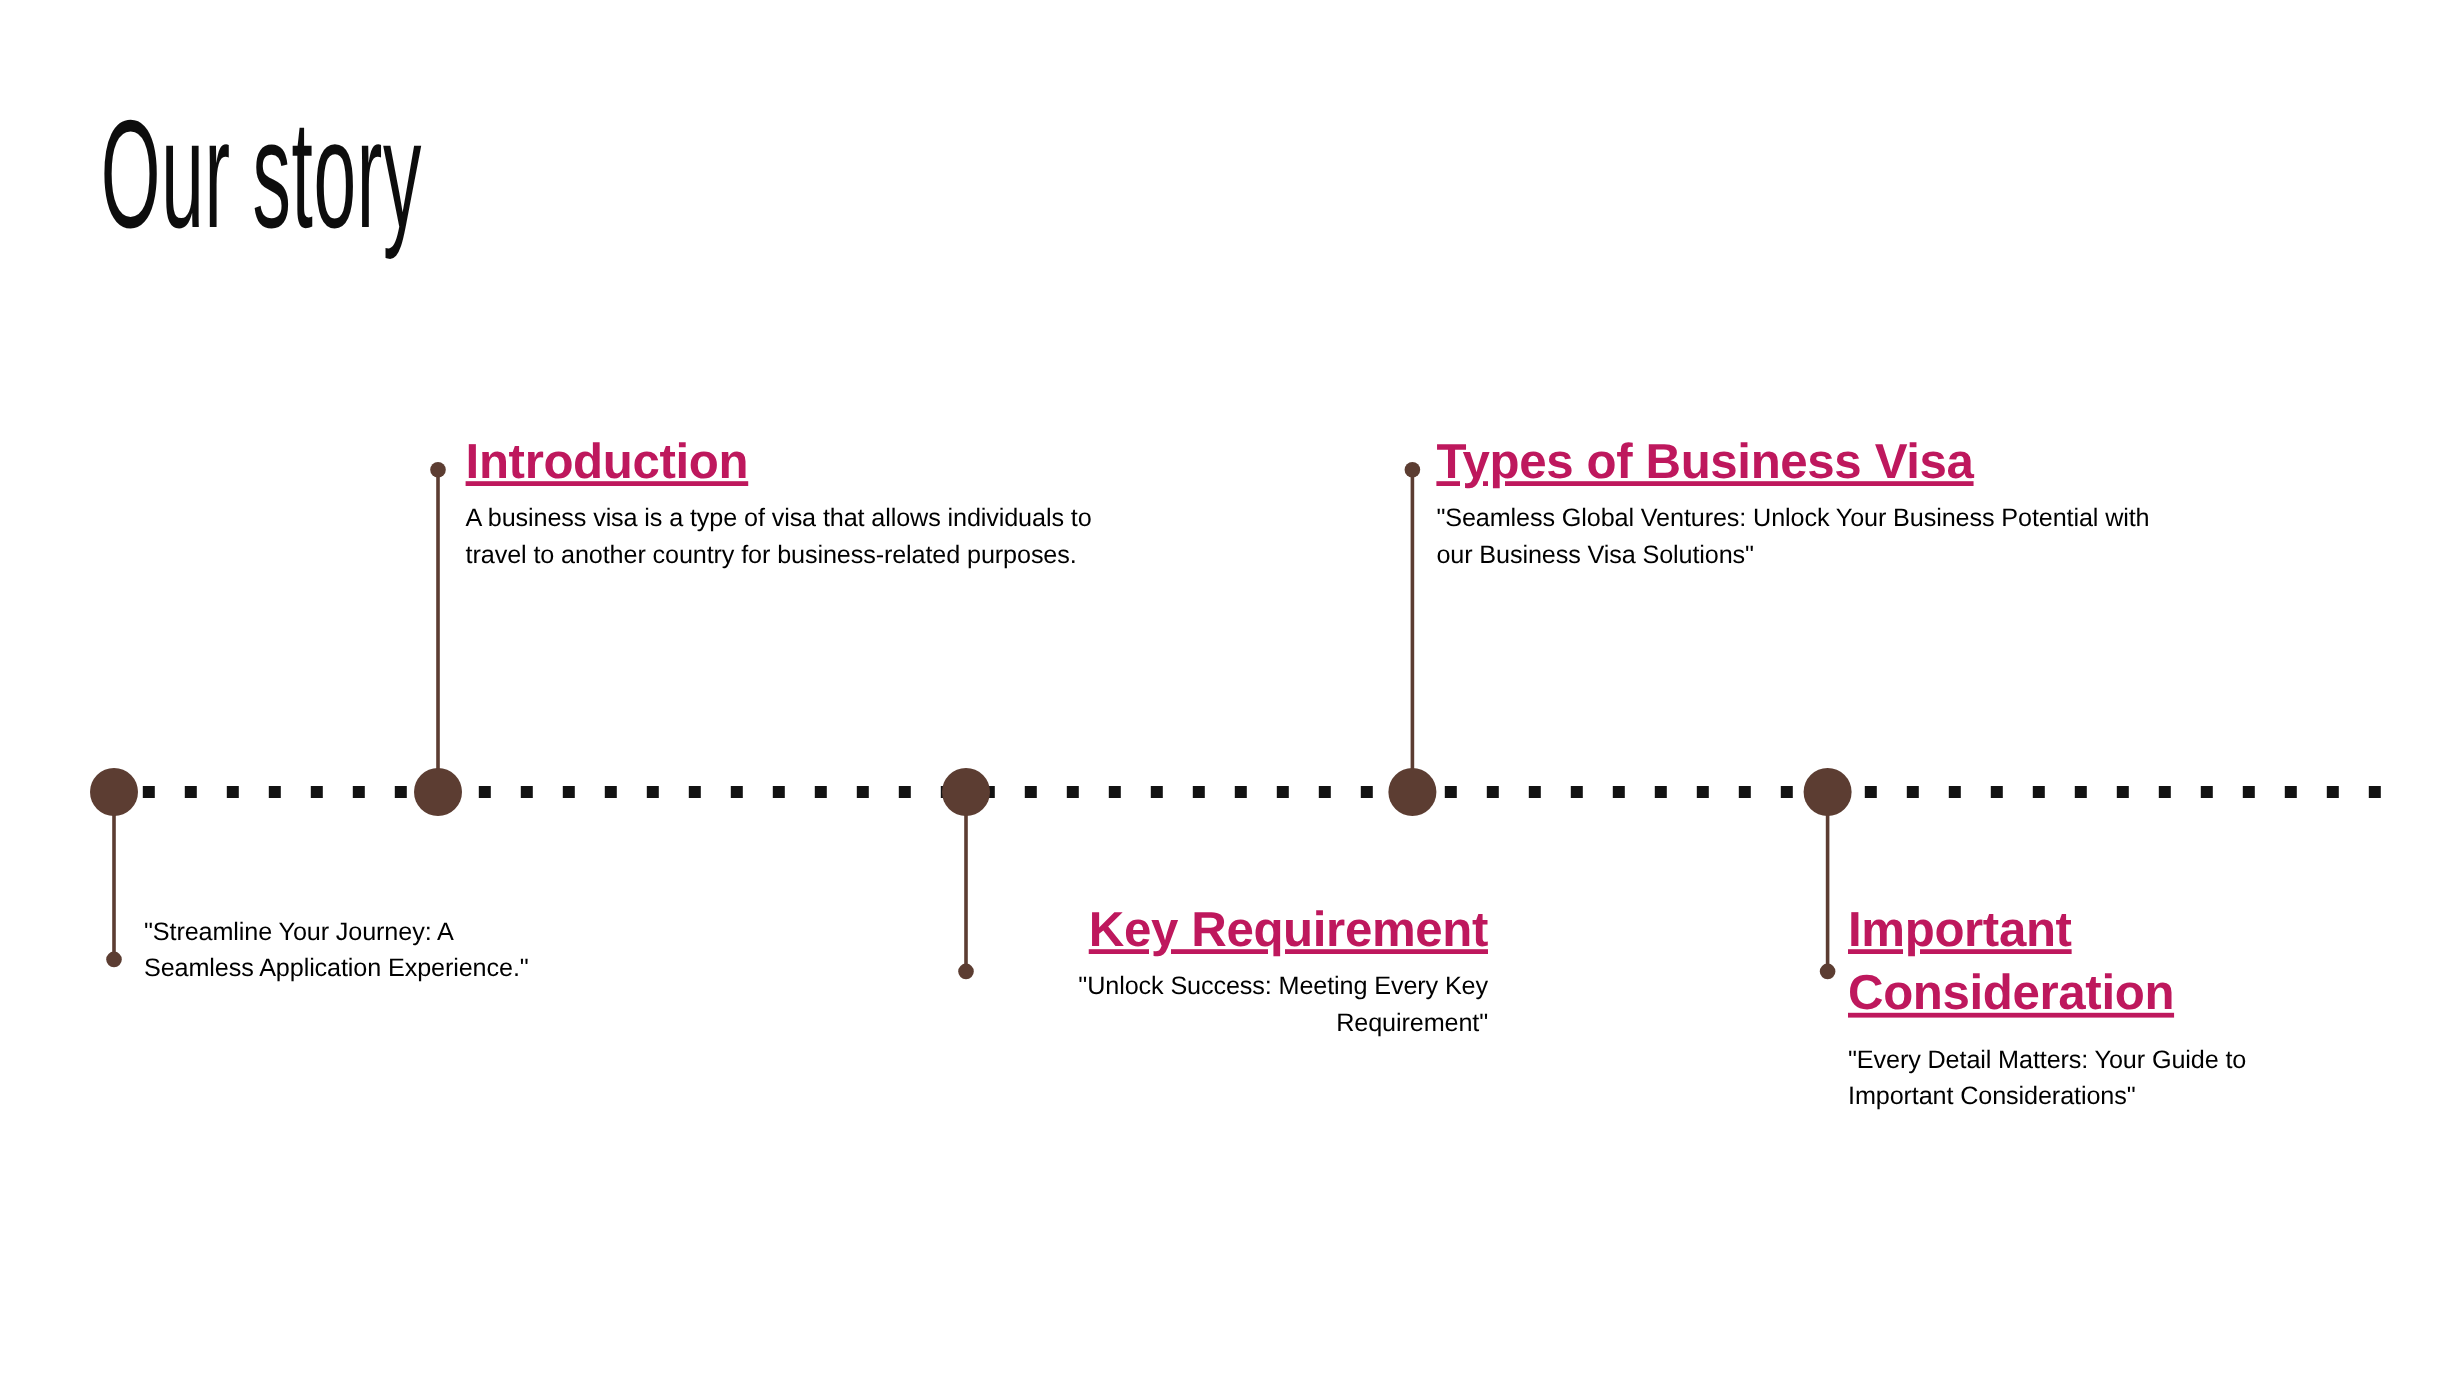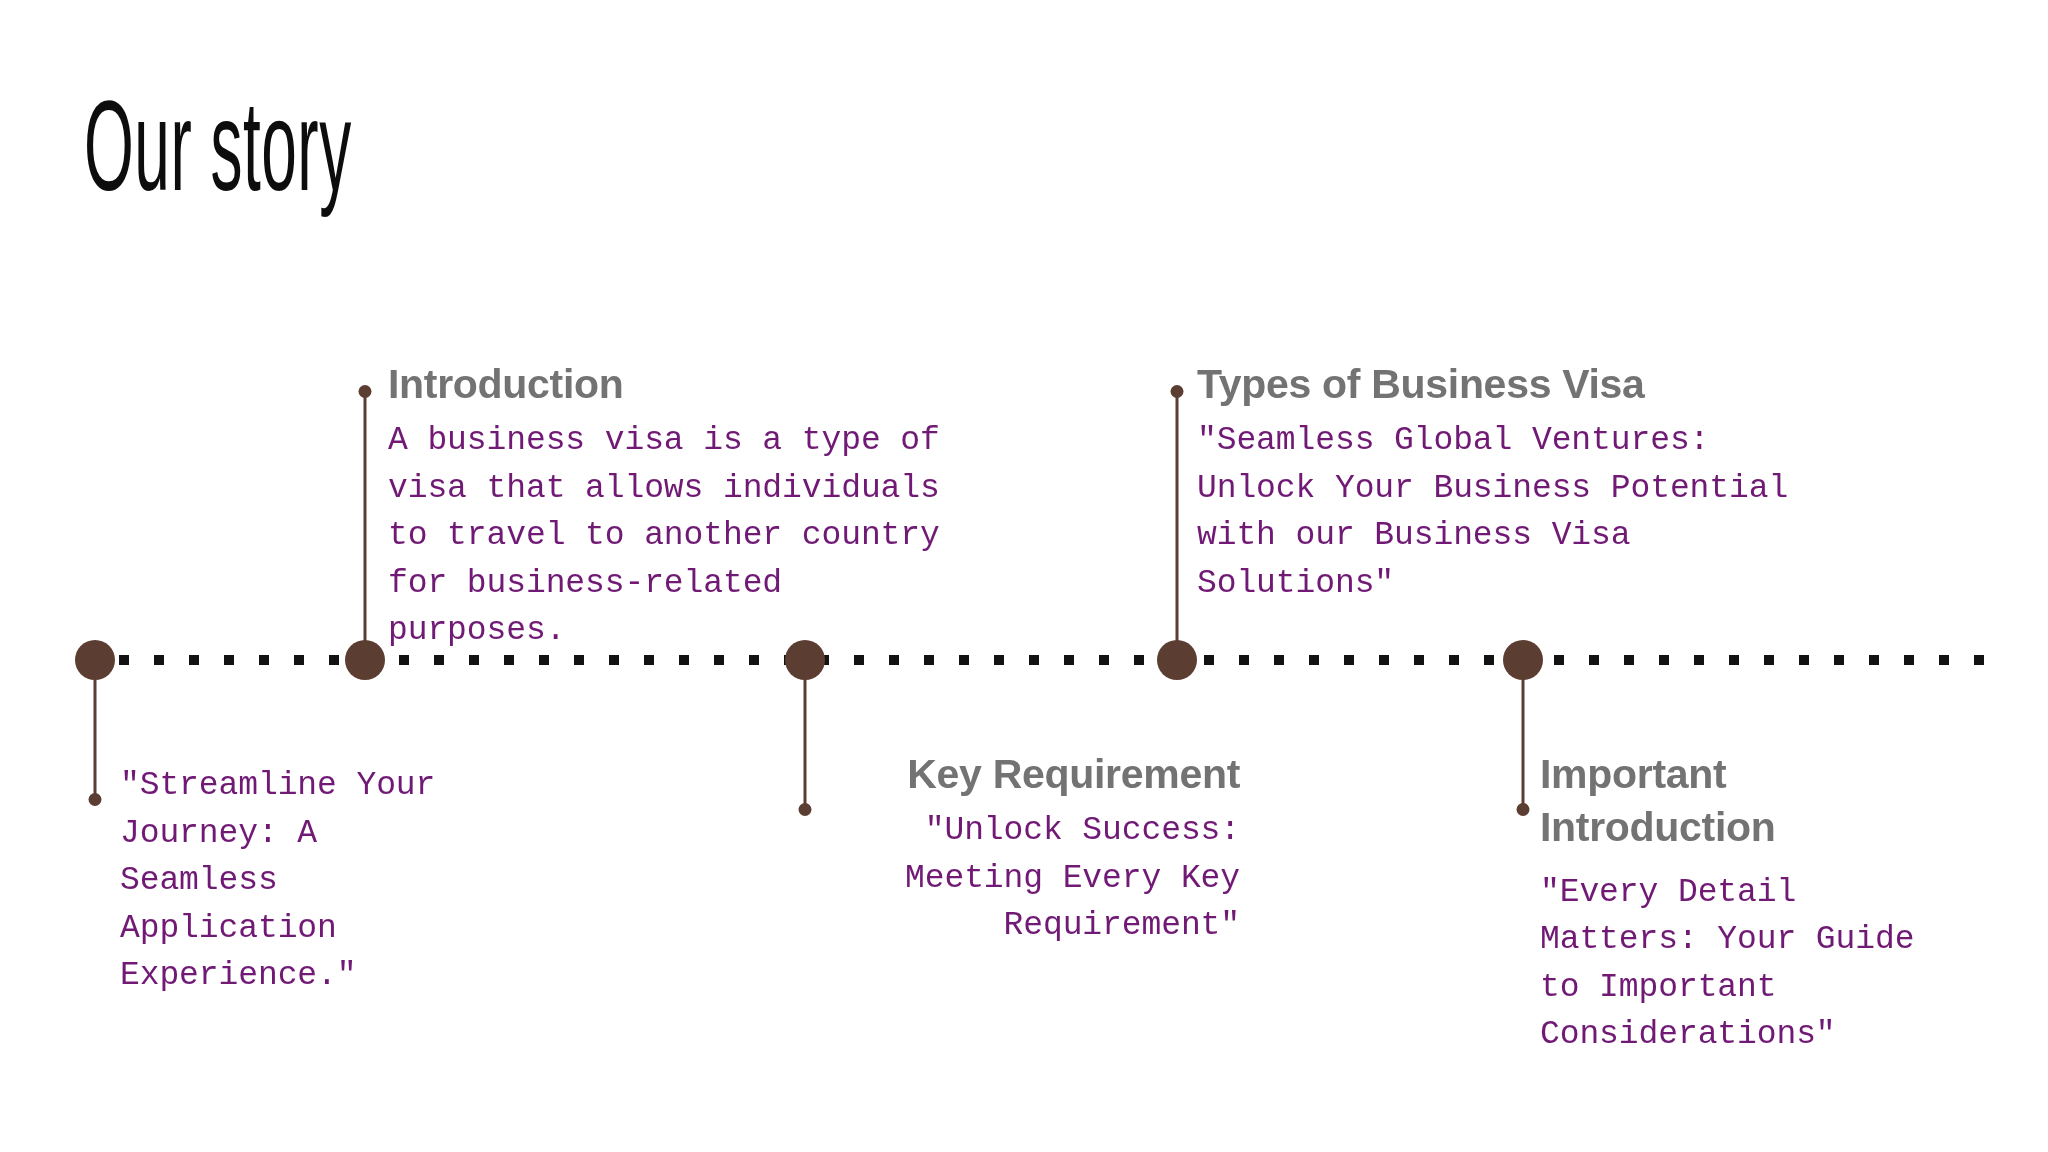--- a/index.html
+++ b/index.html
@@ -89,30 +89,31 @@
 
   
   .item-block {
     position: absolute;
   }
   .item-heading {
     font-family: "Liberation Sans", sans-serif;
     font-weight: bold;
     font-size: 41px;
     line-height: 1.30;
-    color: #737373;
+    color: #be185d;
     letter-spacing: -0.3px;
     margin: 0 0 6px 0;
+    text-decoration: underline;
   }
   .item-body {
-    font-family: Liberation Mono, monospace;
+    font-family: Liberation Sans, sans-serif;
     font-weight: normal;
-    font-size: 33px;
+    font-size: 21px;
     line-height: 1.44;
-    color: #701a75;
+    color: #000000;
     letter-spacing: -0.1px;
     margin: 0;
   }
 </style>
 </head>
 <body>
 
 <div id="slide-title">Our story</div>
 
 <div id="timeline-axis">
@@ -153,15 +154,15 @@
 <div class="item-block" style="left:120px; top:748px; width:330px;">
   <div class="item-body" style="margin-top:14px;">"Streamline Your Journey: A Seamless Application Experience."</div>
 </div>
 
 <div class="item-block" style="left:820px; top:748px; width:420px;text-align:right;">
   <div class="item-heading">Key Requirement</div>
   <div class="item-body" style="margin-top:6px;">"Unlock Success: Meeting Every Key Requirement"</div>
 </div>
 
 <div class="item-block" style="left:1540px; top:748px; width:420px;">
-  <div class="item-heading">Important Introduction</div>
+  <div class="item-heading">Important Consideration</div>
   <div class="item-body" style="margin-top:14px;">"Every Detail Matters: Your Guide to Important Considerations"</div>
 </div>
 
 </body></html>

